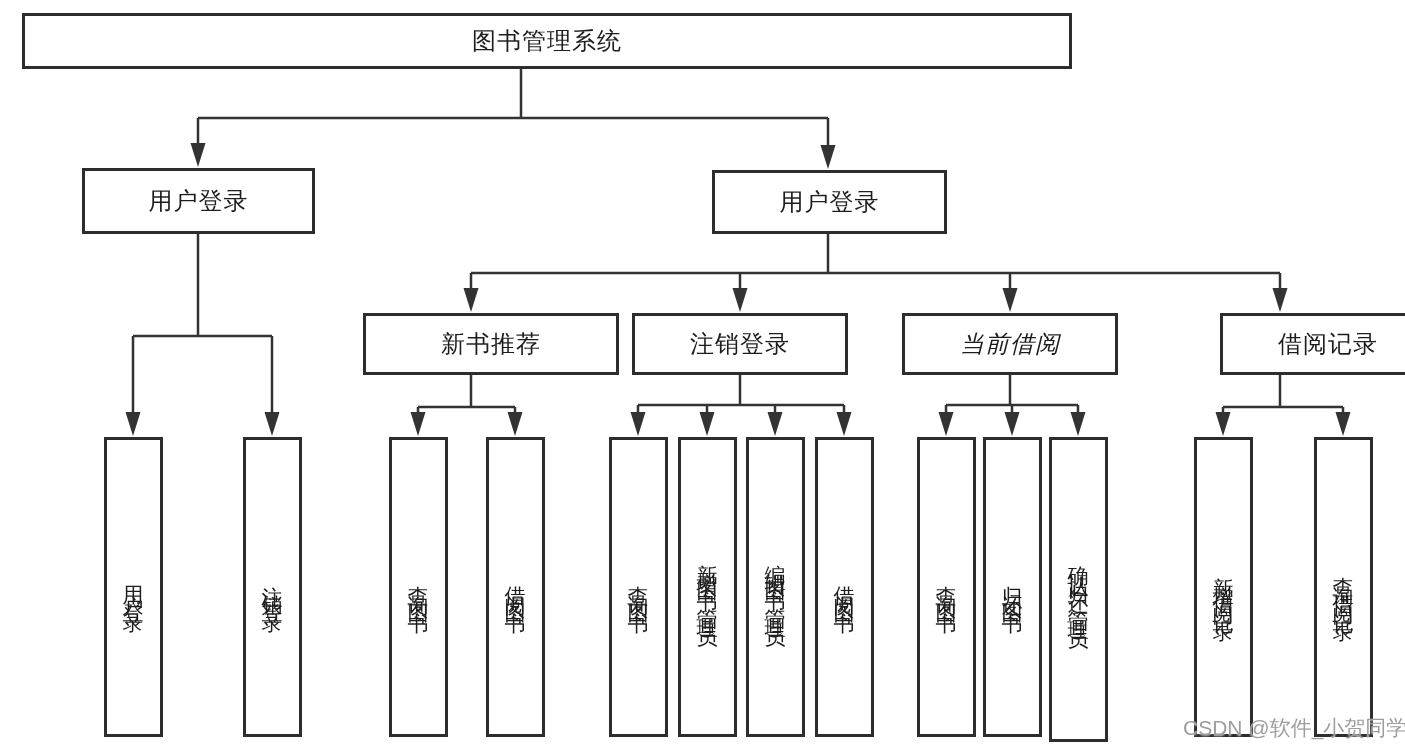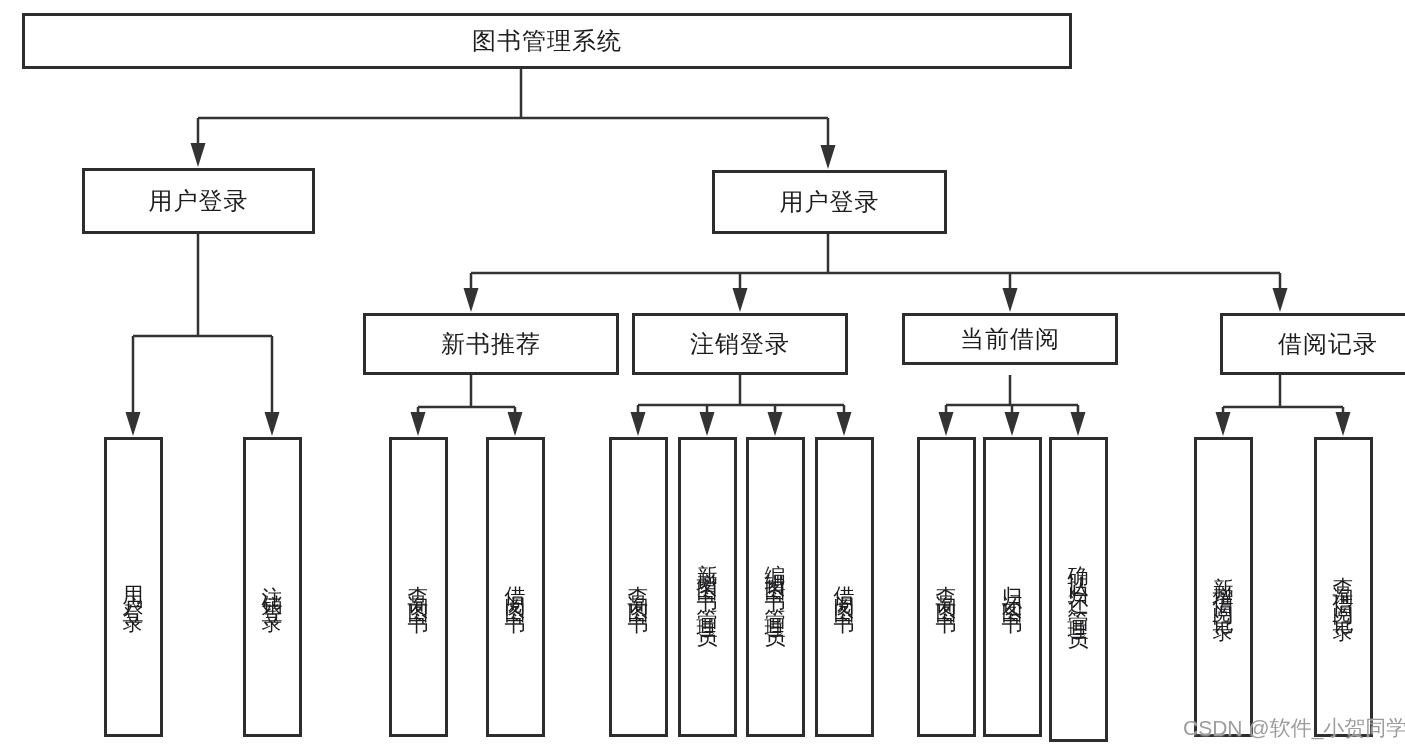--- a/index.html
+++ b/index.html
@@ -117,21 +117,21 @@
   <div class="hbox" style="left:712px; top:170px; width:235px; height:64px;">
     <span>用户登录</span>
   </div>
 
   <div class="hbox" style="left:363px; top:313px; width:256px; height:62px;">
     <span>新书推荐</span>
   </div>
   <div class="hbox" style="left:632px; top:313px; width:216px; height:62px;">
     <span>注销登录</span>
   </div>
-  <div class="hbox" style="left:902px; top:313px; width:216px; height:52px;">
+  <div class="hbox" style="left:902px; top:313px; width:216px; height:62px;font-style:italic;">
     <span>当前借阅</span>
   </div>
   <div class="hbox" style="left:1172px; top:313px; width:216px; height:62px;margin-left:48px;">
     <span>借阅记录</span>
   </div>
 
   <div class="vbox" style="left:104px;">
     <span class="vtext">用户登录</span>
   </div>
   <div class="vbox" style="left:243px;">

